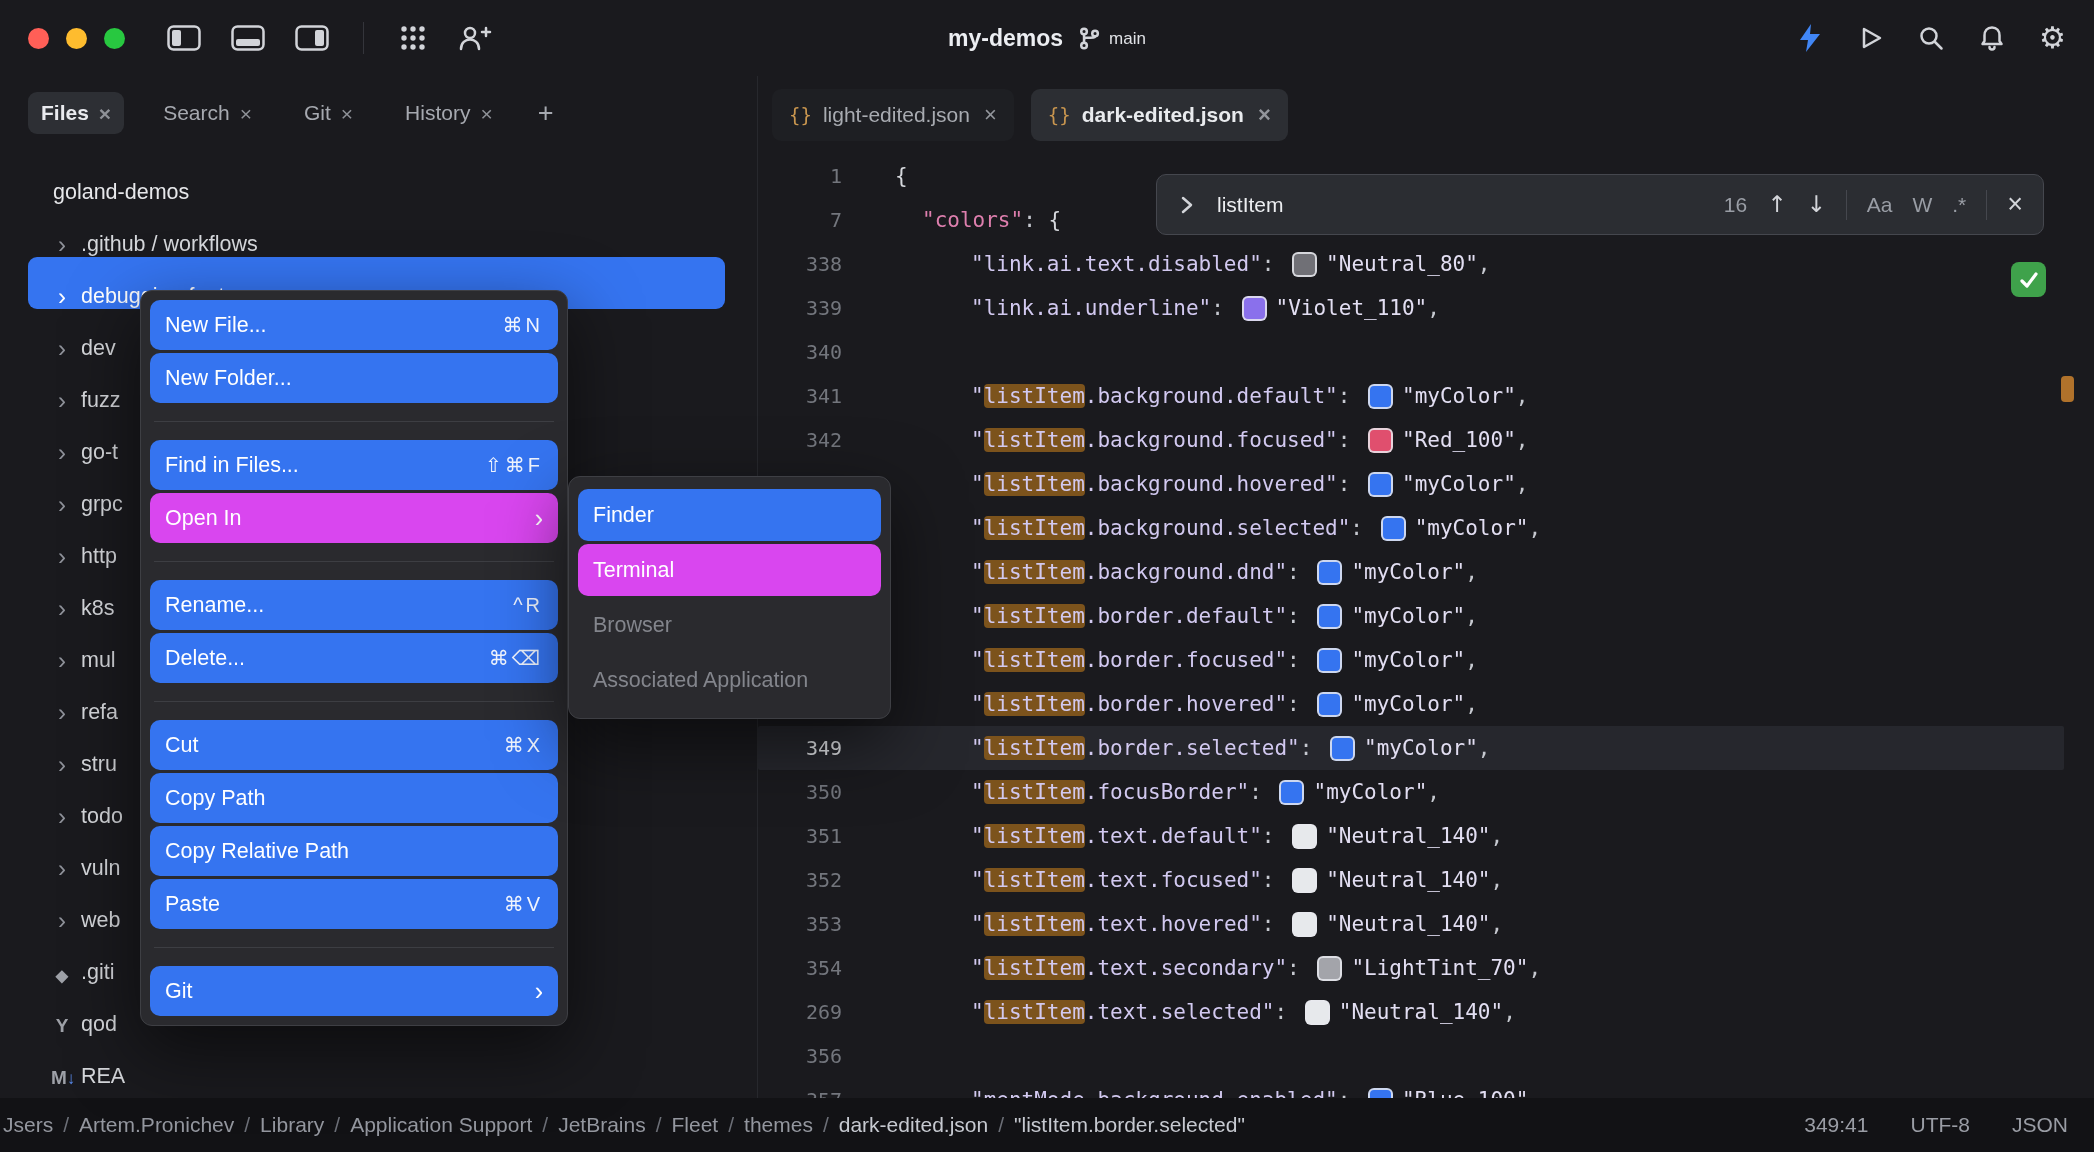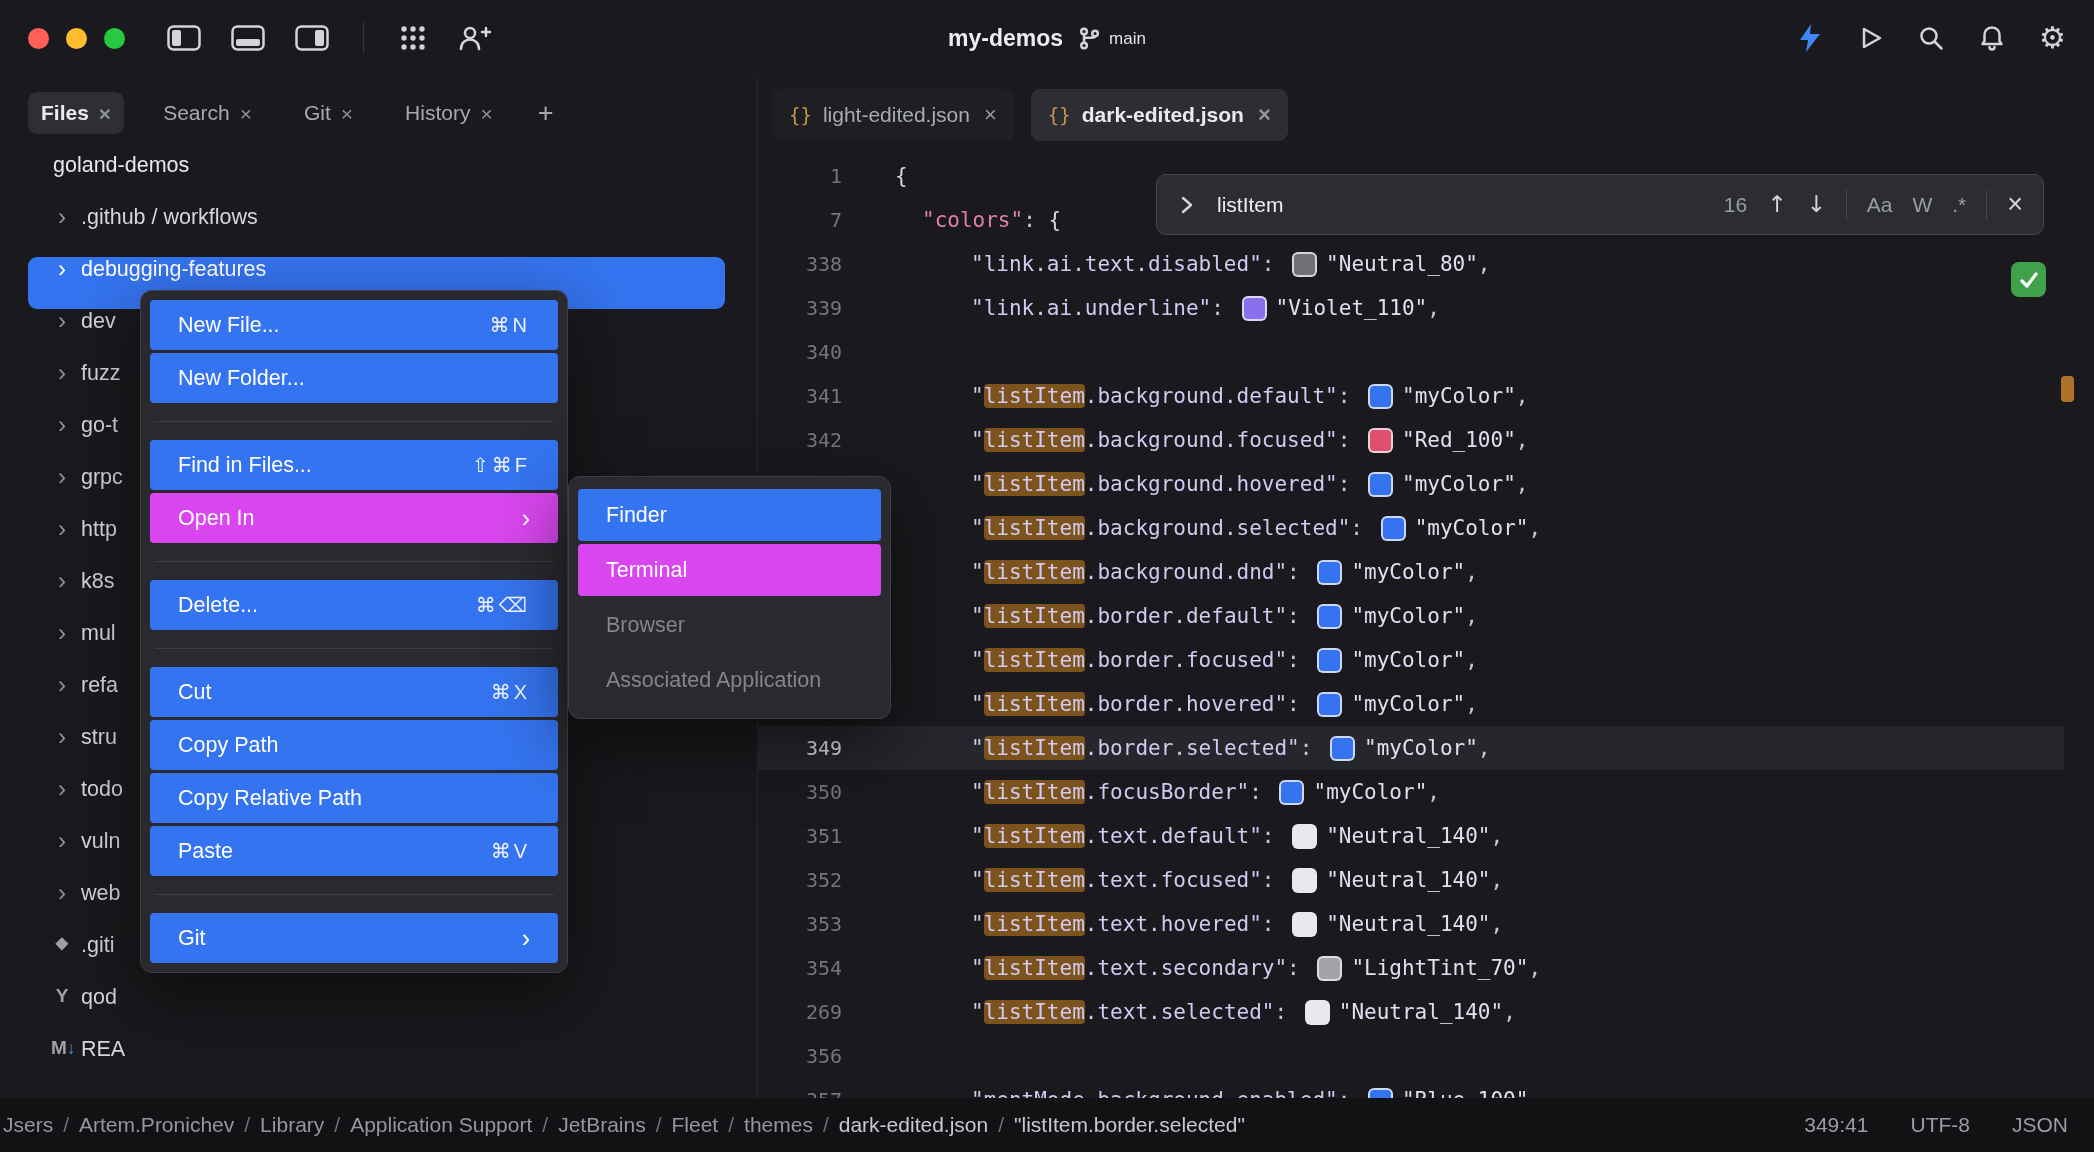--- a/index.html
+++ b/index.html
@@ -29,37 +29,37 @@
 
   
   .sidebar{ width:758px; flex:none; border-right:1px solid #27282d; display:flex; flex-direction:column; }
   .side-tabs{ height:64px; flex:none; display:flex; align-items:center; padding:10px 24px 0 28px; gap:26px; }
   .side-tabs-list{ display:flex; align-items:center; gap:26px; }
   .side-tab{ display:flex; align-items:center; gap:10px; font-size:21px; color:#a6a9b0; padding:9px 13px; border-radius:9px; cursor:default; }
   .side-tab.active{ background:#2d2f34; color:#e9eaee; font-weight:700; }
   .st-close{ color:#8e9197; font-size:21px; line-height:1; }
   .side-plus{ font-size:27px; color:#a6a9b0; margin-left:6px; line-height:1; }
   .tree{ margin-top:13px; }
-  .tree-row{ height:52px; display:flex; align-items:flex-start; padding-left:51px; gap:8px; font-size:21.5px; color:#d5d7db; white-space:nowrap; }
+  .tree-row{ height:52px; display:flex; align-items:flex-end; padding-left:51px; gap:8px; font-size:21.5px; color:#d5d7db; white-space:nowrap; }
   .tree-row.root{ padding-left:53px; color:#e7e8eb; }
   .tree-row.selected{ background:#3574f0; color:#fff; border-radius:9px; margin-left:28px; margin-right:32px; padding-left:23px; }
   .tree-row.selected .chev{ color:#fff; }
   .chev{ width:22px; flex:none; text-align:center; color:#8f929a; font-size:24px; line-height:1; }
   .file-ico{ width:22px; flex:none; text-align:center; color:#9ea1a8; font-size:19px; font-weight:700; }
   .gi-ico{ font-size:16px; }
   .md-arrow{ color:#5b8df0; font-size:17px; }
 
   
   .menu-panel{ position:absolute; background:#2a2a2e; border:1px solid #3e3f44; border-radius:12px;
                padding:9px; display:flex; flex-direction:column; gap:3px;
                box-shadow:0 24px 70px rgba(0,0,0,.55); }
   .context-menu{ left:140px; top:214px; width:428px; z-index:50; }
   .submenu{ left:568px; top:400px; width:323px; z-index:60; padding:12px 9px; }
-  .menu-item{ flex:none; height:50px; background:#3574f0; border-radius:4px; color:#fff;
-              display:flex; align-items:center; padding:0 28px; font-size:21.5px;text-align:center; }
+  .menu-item{ flex:none; height:50px; background:#3574f0; border-radius:10px; color:#fff;
+              display:flex; align-items:center; padding:0 15px; font-size:21.5px;text-align:center; }
   .submenu .menu-item{ height:52px; }
   .menu-item.focused{ background:#d946ef; }
   .menu-item.disabled{ background:transparent; color:#83858c; }
   .mi-short{ margin-left:auto; opacity:.92; font-size:20px; letter-spacing:3px; }
   .mi-arrow{ margin-left:auto; font-size:25px; line-height:1; }
   .menu-sep{ flex:none; height:1px; background:#3d3e43; margin:15px 4px; }
 
   
   .editor-col{ flex:1; min-width:0; display:flex; flex-direction:column; }
   .ed-tabs{ height:78px; flex:none; display:flex; align-items:center; padding:0 14px; gap:17px; }
@@ -447,20 +447,24 @@
         <div class="menu-item">
           <span>Find in Files...</span>
           <span class="mi-short">⇧⌘F</span>
         </div>
         <div class="menu-item focused">
           <span>Open In</span>
           <span class="mi-arrow">›</span>
         </div>
         <div class="menu-sep"></div>
         <div class="menu-item">
+          <span>Rename...</span>
+          <span class="mi-short">^R</span>
+        </div>
+        <div class="menu-item">
           <span>Delete...</span>
           <span class="mi-short">⌘⌫</span>
         </div>
         <div class="menu-sep"></div>
         <div class="menu-item">
           <span>Cut</span>
           <span class="mi-short">⌘X</span>
         </div>
         <div class="menu-item">
           <span>Copy Path</span>

